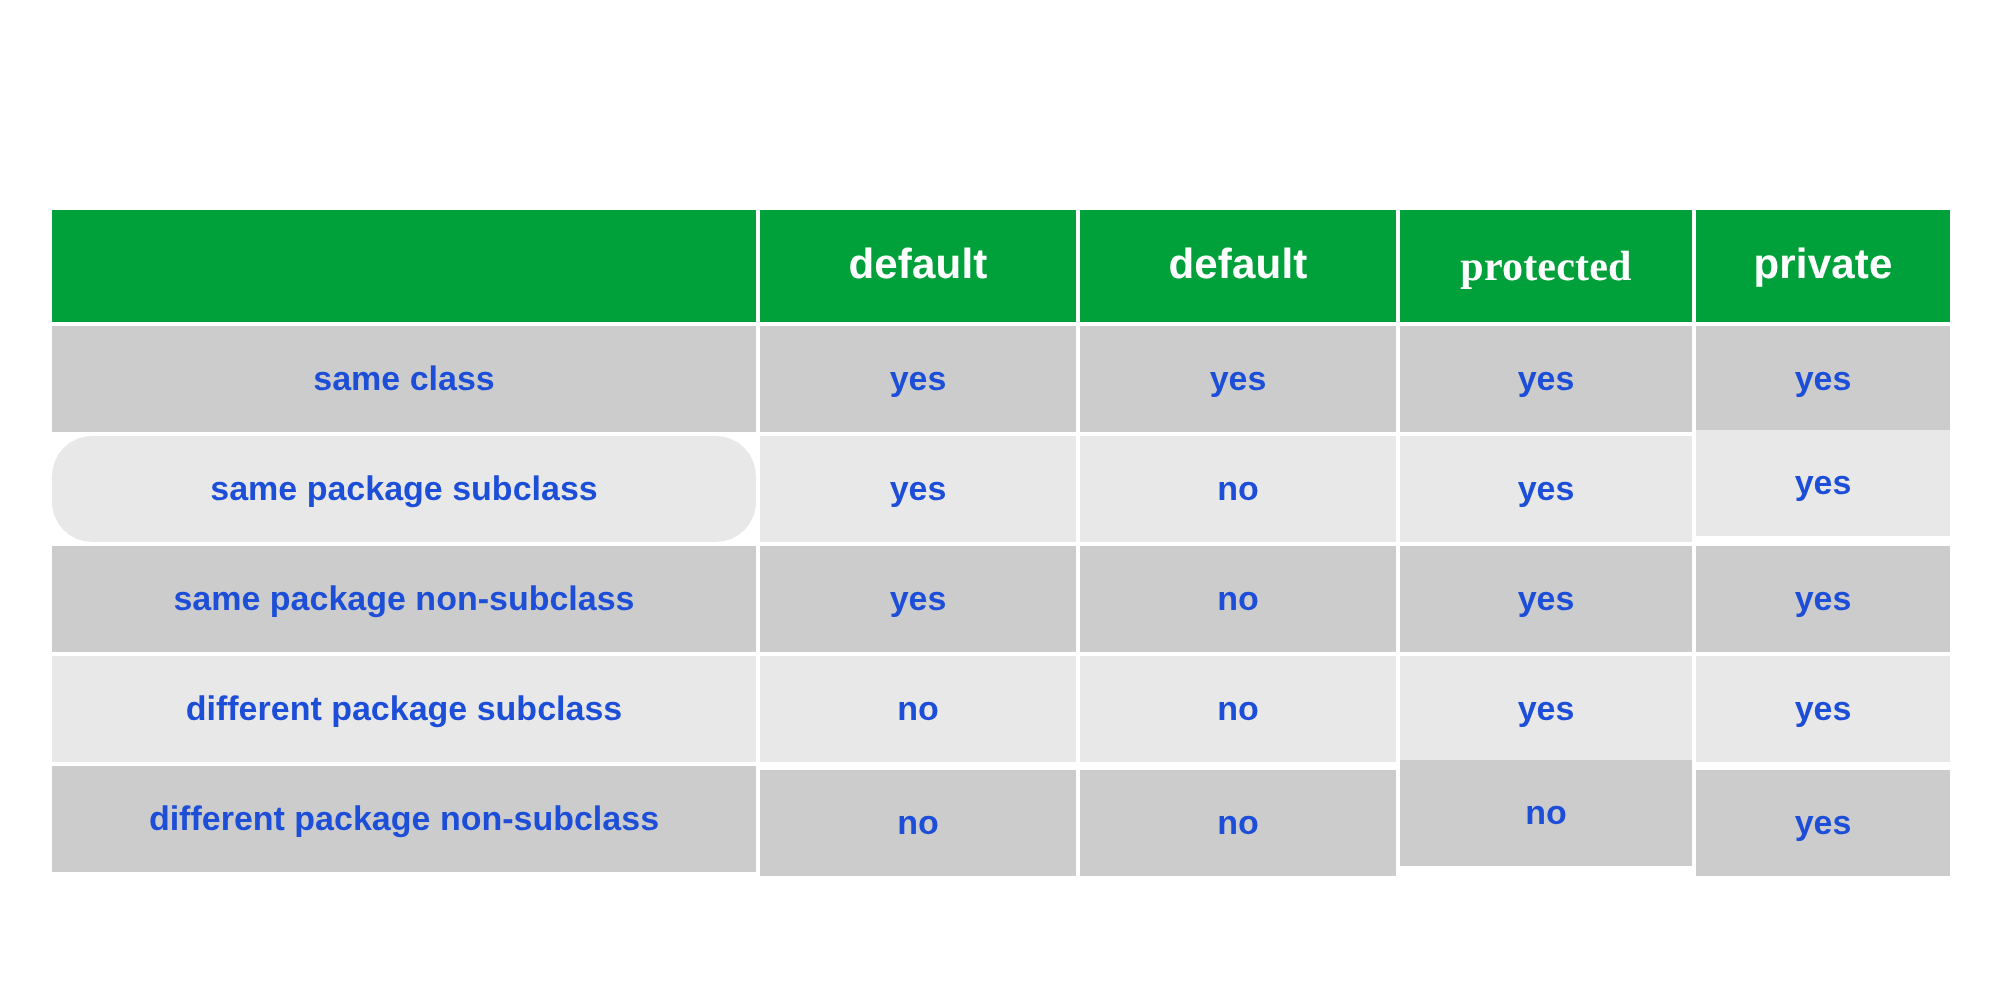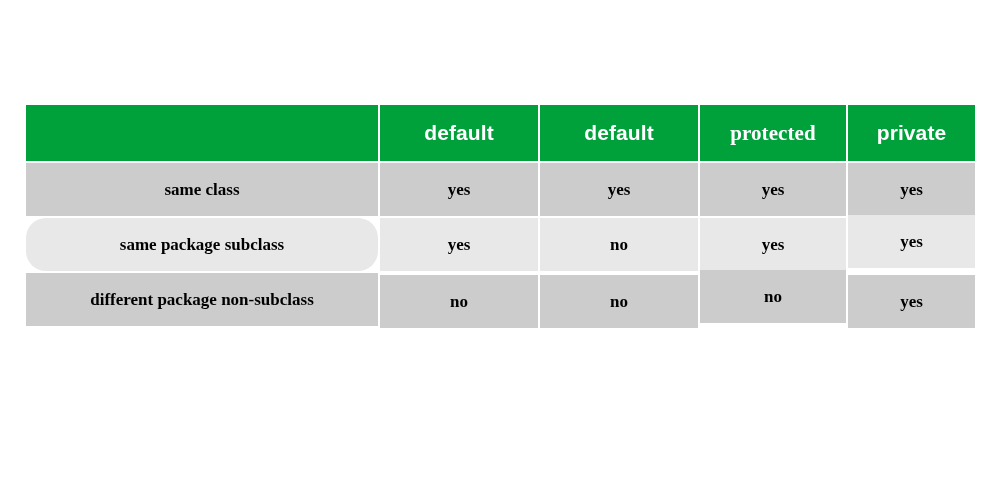--- a/index.html
+++ b/index.html
@@ -60,22 +60,21 @@
   }
   .header-cell.corner {
     
   }
 
   
   .data-row td {
     height: 45px;
     font-size: 17px;
     font-weight: bold;
-    color: #000000;
-    font-family: Liberation Serif, serif;
+    color: #1d4ed8;
   }
   .data-row.shade-dark td  { background: #cccccc; }
   .data-row.shade-light td { background: #e8e8e8; }
 
   .row-label {
     font-size: 17.5px;
     font-weight: bold;
     color: #111111;
   }
 
@@ -124,21 +123,35 @@
       </tr>
 
       <tr class="data-row shade-light">
         <td class="row-label" style="background: rgb(232, 232, 232); border-radius: 20px;">same package subclass</td>
         <td class="cell-value" style="background: rgb(232, 232, 232);">yes</td>
         <td class="cell-value" style="background: rgb(232, 232, 232);">no</td>
         <td class="cell-value" style="background: rgb(232, 232, 232);">yes</td>
         <td class="cell-value nudge-up" style="background: rgb(232, 232, 232);">yes</td>
       </tr>
 
+      <tr class="data-row shade-dark">
+        <td class="row-label" style="background: rgb(204, 204, 204);">same package non-subclass</td>
+        <td class="cell-value" style="background: rgb(204, 204, 204);">yes</td>
+        <td class="cell-value" style="background: rgb(204, 204, 204);">no</td>
+        <td class="cell-value" style="background: rgb(204, 204, 204);">yes</td>
+        <td class="cell-value" style="background: rgb(204, 204, 204);">yes</td>
+      </tr>
 
+      <tr class="data-row shade-light">
+        <td class="row-label" style="background: rgb(232, 232, 232);">different package subclass</td>
+        <td class="cell-value" style="background: rgb(232, 232, 232);">no</td>
+        <td class="cell-value" style="background: rgb(232, 232, 232);">no</td>
+        <td class="cell-value" style="background: rgb(232, 232, 232);">yes</td>
+        <td class="cell-value" style="background: rgb(232, 232, 232);">yes</td>
+      </tr>
 
       <tr class="data-row shade-dark">
         <td class="row-label" style="background: rgb(204, 204, 204); margin-top: 14px;">different package non-subclass</td>
         <td class="cell-value nudge-down" style="background: rgb(204, 204, 204);">no</td>
         <td class="cell-value nudge-down" style="background: rgb(204, 204, 204);">no</td>
         <td class="cell-value nudge-up" style="background: rgb(204, 204, 204);">no</td>
         <td class="cell-value nudge-down" style="background: rgb(204, 204, 204);">yes</td>
       </tr>
 
     </tbody>

